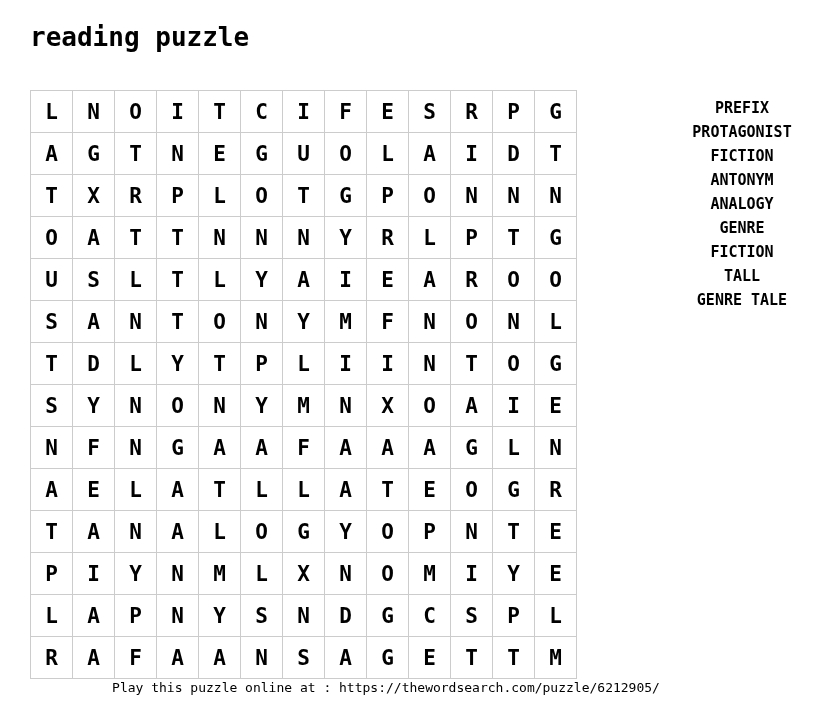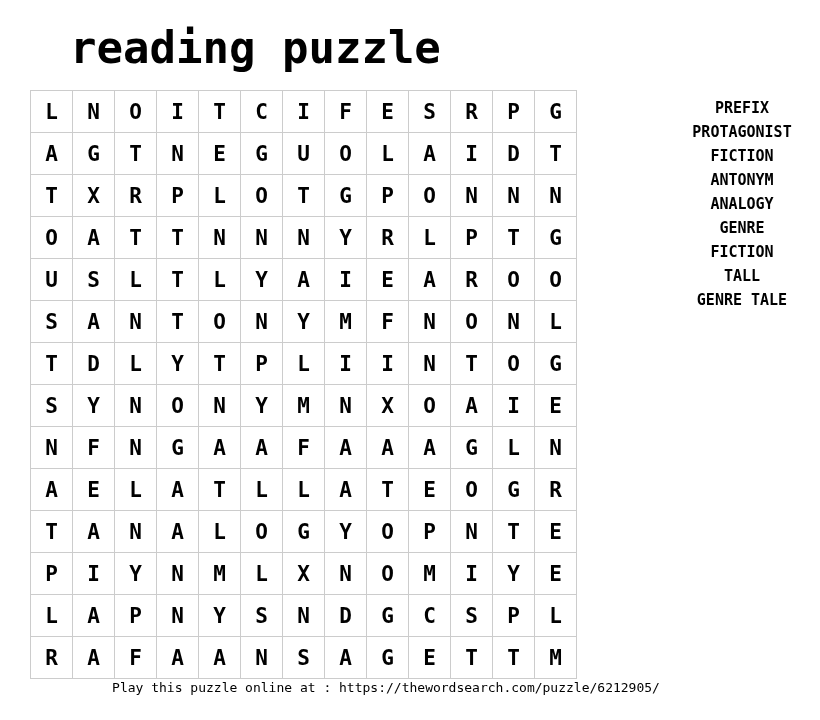--- a/index.html
+++ b/index.html
@@ -11,26 +11,25 @@
     height: 720px;
     background: #ffffff;
     font-family: "DejaVu Sans Mono", monospace;
     position: relative;
     overflow: hidden;
   }
   #title {
     position: absolute;
     left: 30px;
     top: 22px;
-    font-size: 44px;
+    font-size: 26px;
     font-weight: bold;
     letter-spacing: 0px;
     color: #000000;
     font-family: "DejaVu Sans Mono", monospace;
-    margin-left: 40px;
   }
   #grid-wrap {
     position: absolute;
     left: 30px;
     top: 90px;
   }
   table#grid {
     border-collapse: collapse;
   }
   table#grid td {

